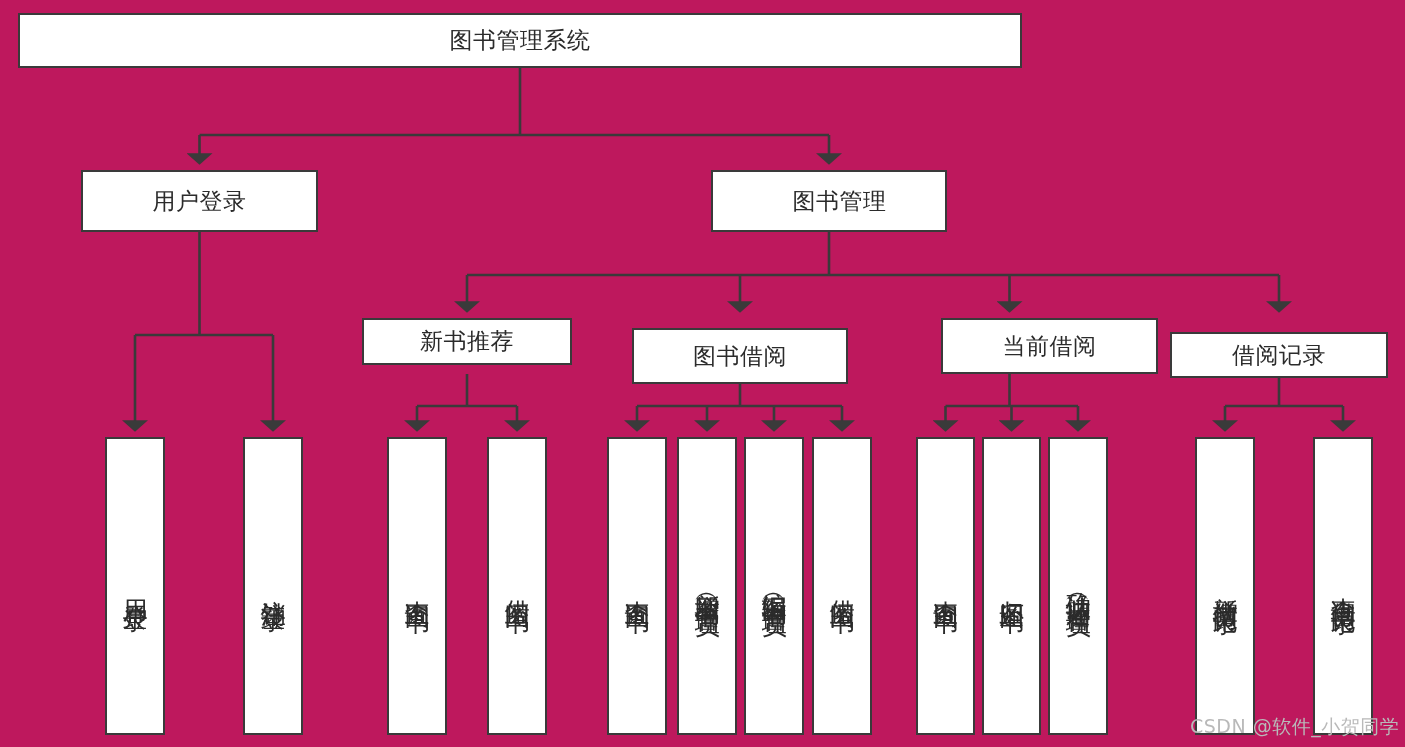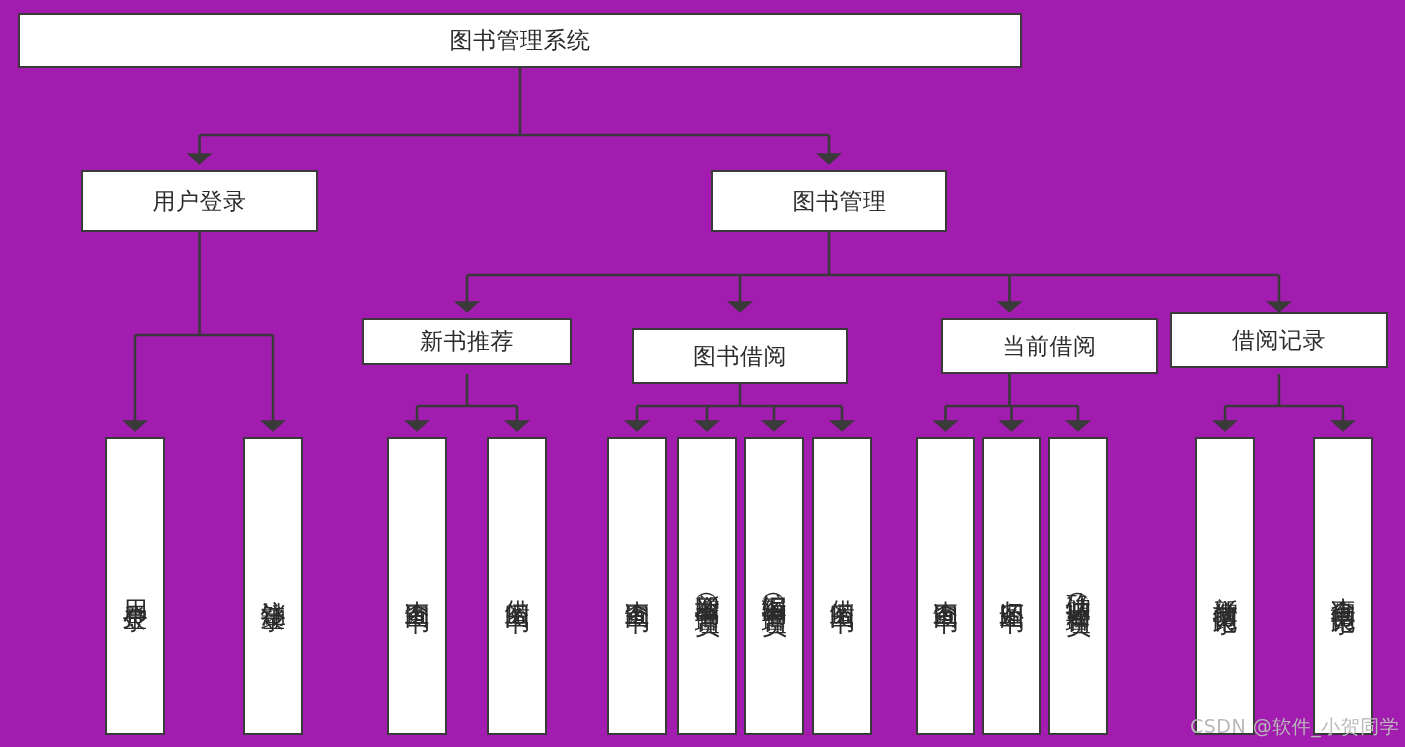--- a/index.html
+++ b/index.html
@@ -7,21 +7,21 @@
     padding: 0;
     background: #ffffff;
   }
   body {
     font-family: "DejaVu Sans", "Liberation Sans", sans-serif;
   }
   #diagram-root {
     position: relative;
     width: 1405px;
     height: 747px;
-    background: #a21caf;
+    background: #be185d;
     overflow: hidden;
     text-align: right;
   }
   #edge-layer {
     position: absolute;
     left: 0;
     top: 0;
     width: 1405px;
     height: 747px;
     pointer-events: none;
@@ -123,21 +123,21 @@
       </div>
       <div class="node horizontal" style="left: 362px; top: 318px; width: 210px; height: 47px;">
         <span class="node-label">新书推荐</span>
       </div>
       <div class="node horizontal" style="left: 632px; top: 328px; width: 216px; height: 56px;">
         <span class="node-label">图书借阅</span>
       </div>
       <div class="node horizontal" style="left: 901px; top: 318px; width: 217px; height: 56px; margin-left: 40px;">
         <span class="node-label">当前借阅</span>
       </div>
-      <div class="node horizontal" style="left: 1170px; top: 312px; width: 218px; height: 56px;">
+      <div class="node horizontal" style="left: 1170px; top: 332px; width: 218px; height: 46px;">
         <span class="node-label">借阅记录</span>
       </div>
       <div class="node vertical" style="left: 105px; top: 437px; width: 60px; height: 298px;">
         <span class="node-label">用户登录</span>
       </div>
       <div class="node vertical" style="left: 243px; top: 437px; width: 60px; height: 298px;">
         <span class="node-label">注销登录</span>
       </div>
       <div class="node vertical" style="left: 387px; top: 437px; width: 60px; height: 298px;">
         <span class="node-label">查询图书</span>

